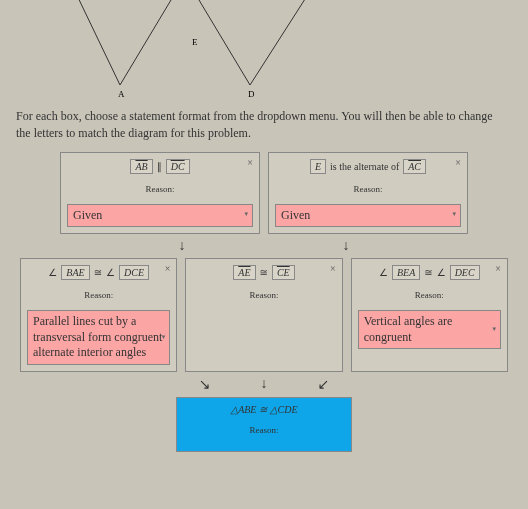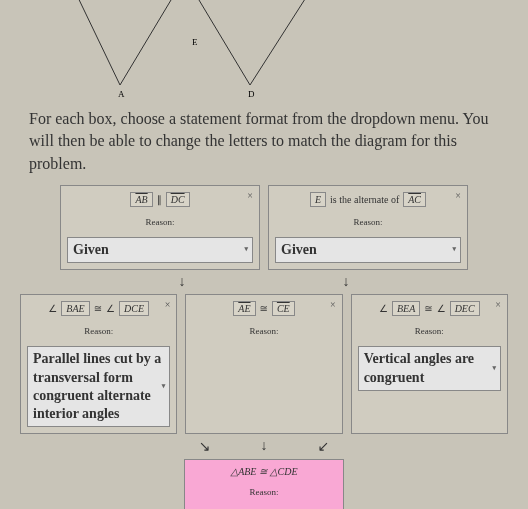--- a/index.html
+++ b/index.html
@@ -1,34 +1,34 @@
 <!DOCTYPE html>
 <html><head>
 <meta charset="utf-8">
 <style>
 * { box-sizing: border-box; margin: 0; padding: 0; }
 body { width: 528px; height: 509px; background: #c8c4b8; font-family: Georgia, serif; font-size: 10px; color: #333; overflow: hidden; }
 .diagram { position: relative; height: 100px; width: 100%; }
 .diagram svg { position: absolute; top: 0; left: 0; }
-.instructions { padding: 8px 20px 10px 29px; font-size: 16px; line-height: 1.4; }
+.instructions { padding: 8px 20px 10px 16px; font-size: 12px; line-height: 1.4; }
 .proof-grid { display: grid; grid-template-columns: 1fr 1fr 1fr; gap: 8px; padding: 0 20px; }
 .proof-box { border: 1px solid #888; background: #d0ccc0; padding: 6px; position: relative; }
 .stmt-line { text-align: center; margin-bottom: 3px; display: flex; justify-content: center; align-items: center; gap: 4px; }
 .letter-box { border: 1px solid #888; background: #d8d4c8; padding: 1px 4px; display: inline-block; font-style: italic; font-family: 'Times New Roman', serif; }
 .overline { text-decoration: overline; }
 .close-x { position: absolute; top: 4px; right: 6px; font-size: 10px; color: #555; cursor: pointer; }
 .reason-label { text-align: center; font-size: 9px; margin: 10px 0; }
-.reason-drop { border: 1px solid #888; background: #e5e5e5; padding: 3px 5px; font-size: 14px; position: relative; line-height: 1.3; font-weight: bold; }
+.reason-drop { border: 1px solid #888; background: #fca5a5; padding: 3px 5px; font-size: 12px; position: relative; line-height: 1.3; }
 .reason-drop::after { content: "▾"; position: absolute; right: 4px; top: 50%; transform: translateY(-50%); font-size: 7px; color: #666; }
 .arrow-row { display: flex; justify-content: space-around; padding: 6px 0; }
 .arrow { font-size: 14px; color: #333; }
 .row2 { grid-template-columns: 1fr 1fr; padding: 0 60px; }
 .row3 { grid-template-columns: 1fr 1fr 1fr; }
 .final-row { display: flex; justify-content: center; padding: 0 20px; }
-.final-box { border: 1px solid #888; background: #f9a8d4; padding: 6px 20px; text-align: center; width: 160px; }
+.final-box { border: 1px solid #888; background: #0ea5e9; padding: 6px 20px; text-align: center; width: 176px; }
 .math { font-family: 'Times New Roman', serif; font-style: italic; }
 .converge { display: flex; justify-content: center; gap: 50px; padding: 4px 0; }
 </style>
 </head>
 <body>
 
 <div class="diagram">
 <svg width="528" height="100">
   <line x1="60" y1="-40" x2="120" y2="85" stroke="#333" stroke-width="1"></line>
   <line x1="120" y1="85" x2="195" y2="-40" stroke="#333" stroke-width="1"></line>

